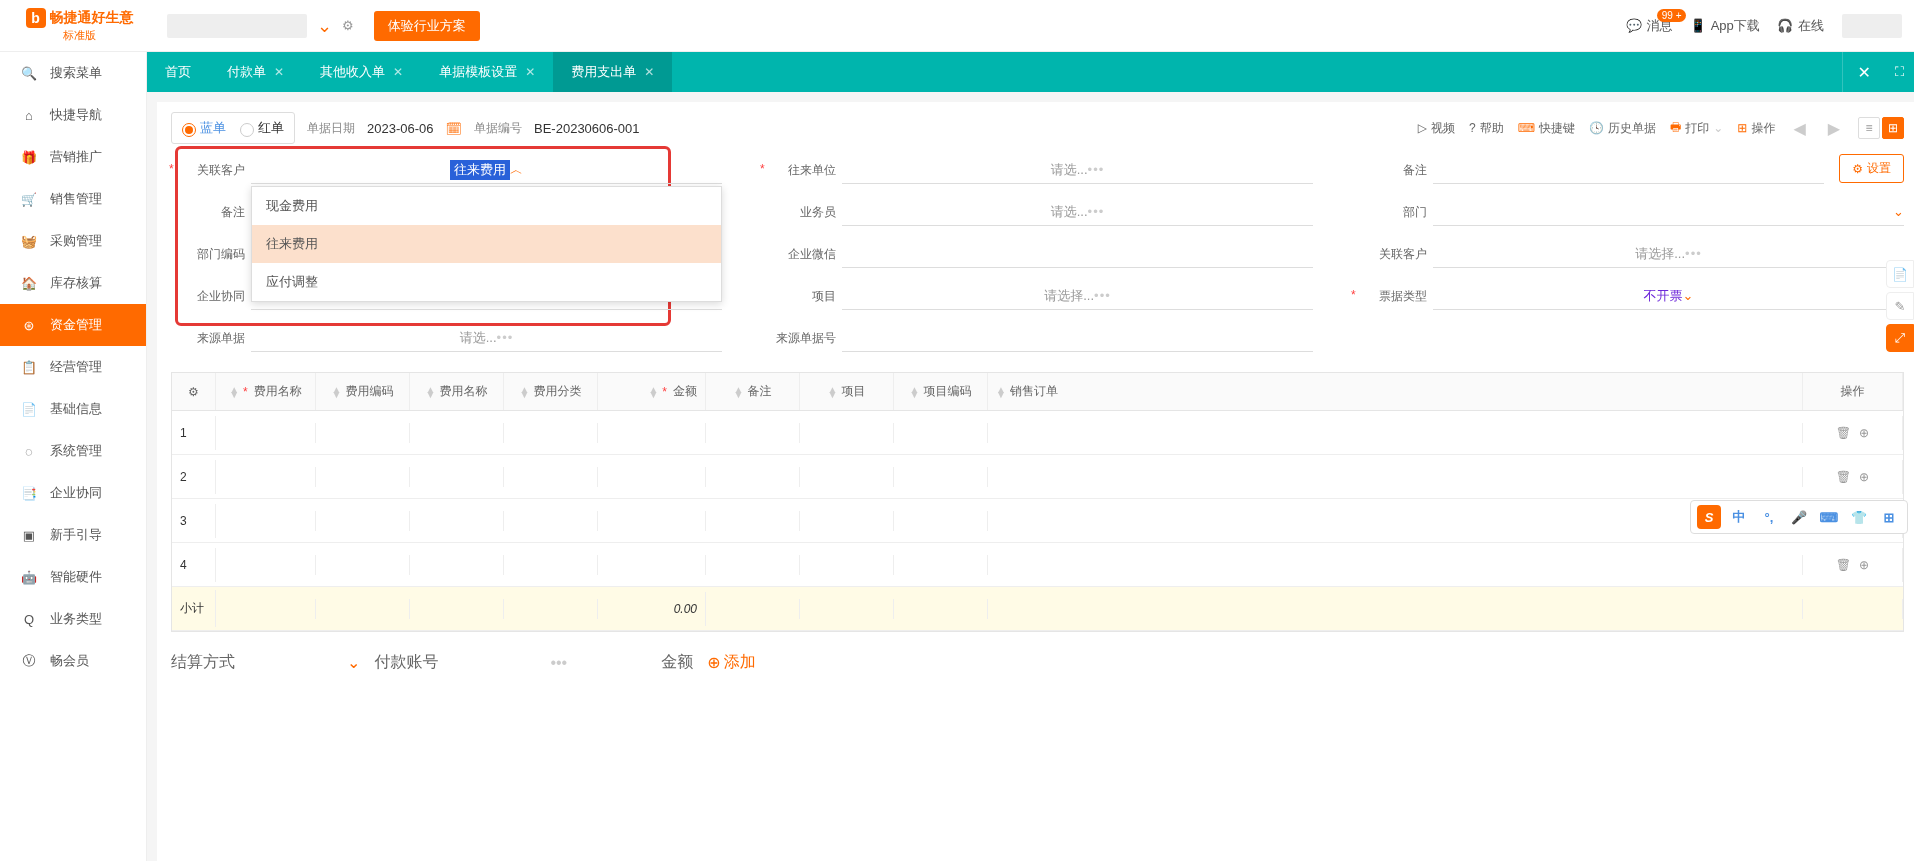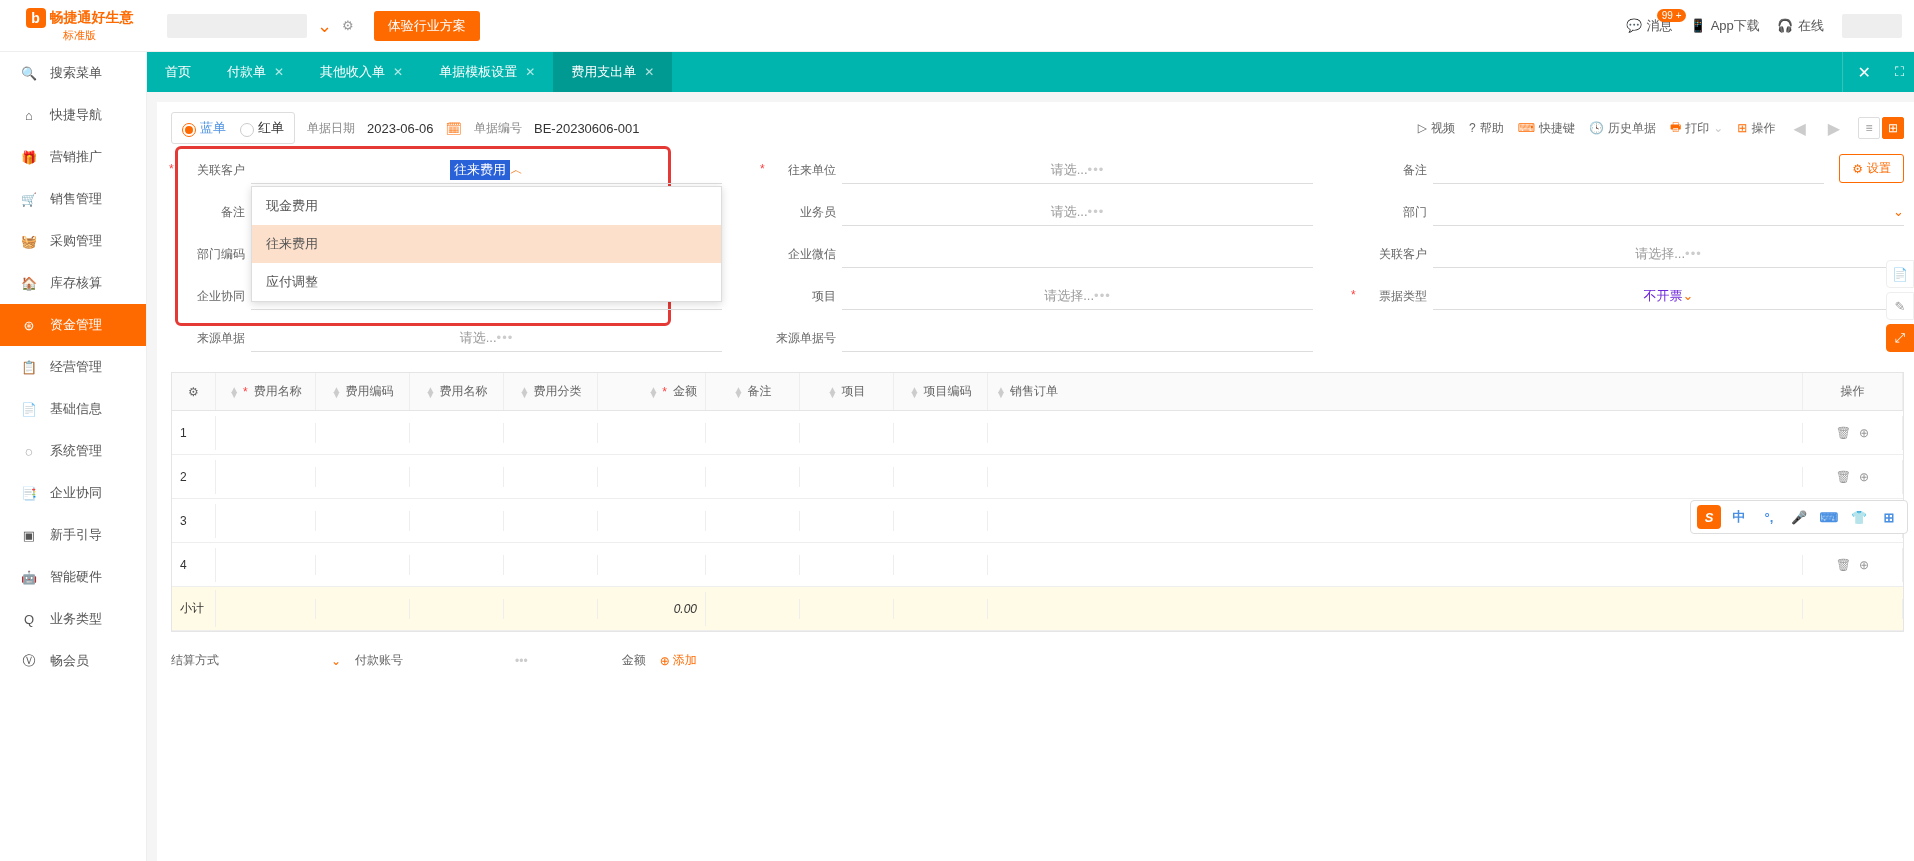--- a/index.html
+++ b/index.html
@@ -101,21 +101,21 @@
     .col-pcode { width: 94px; }
     .col-pname { flex: 1; }
     .col-op { width: 100px; text-align:center;}
     .trow { display: flex; border-bottom: 1px solid #eee; min-height: 44px; align-items: center; }
     .trow .td { display: flex; align-items: center; }
     .trow.subtotal { background: #fffbe6; }
     .op-icon { color: #999; cursor: pointer; margin: 0 4px; }
     .req-inline { color: #ff4040; margin-right:2px;}
     
     
-    .bottom-row { display: flex; align-items: center; gap: 14px; margin-top: 20px; color: #666; font-size: 12px; }
+    .bottom-row { display: flex; align-items: center; gap: 14px; margin-top: 20px; color: #666; font-size: 16px; }
     .b-item { display:flex; align-items:center; gap:6px;}
     .b-caret { color: #ff6a00; }
     .b-dots { color:#ccc; }
     .b-add { color: #ff6a00; display:flex; align-items:center; gap:3px; cursor:pointer;}
     
     
     .float-right { position: fixed; right: 0; top: 260px; display:flex; flex-direction:column; gap:4px;}
     .fr-btn { width: 28px; height: 28px; background: #fff; border:1px solid #eee; display:flex; align-items:center; justify-content:center; color:#999; cursor:pointer; border-radius:4px 0 0 4px;}
     .fr-btn.orange { background:#ff6a00; color:#fff; border-color:#ff6a00;}
     

